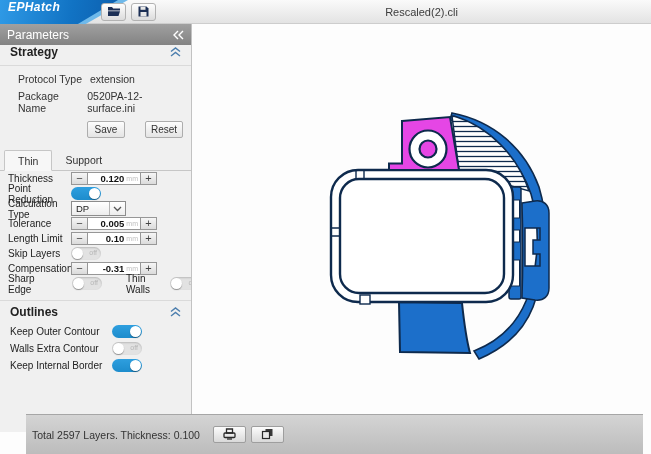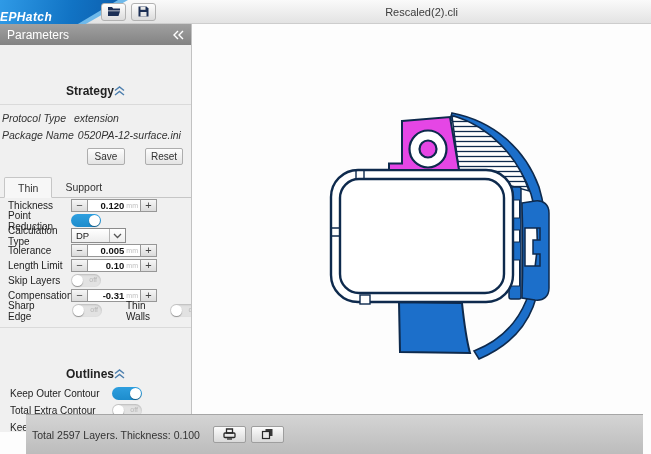--- a/index.html
+++ b/index.html
@@ -7,45 +7,45 @@
   #app { position:relative; width:651px; height:454px; background:#fdfdfd; }
 
   
   .titlebar { position:absolute; top:0; left:0; right:0; height:24px;
     background:linear-gradient(#fafafa,#e3e3e3); border-bottom:1px solid #cdcdcd; }
   .logo-bg { position:absolute; left:0; top:0; width:128px; height:24px;
     background:#6fb9ea; clip-path:polygon(0 0,100% 0,67% 100%,0 100%); }
   .logo { position:absolute; left:0; top:0; width:118px; height:24px;
     background:linear-gradient(100deg,#2f9ae6 0%,#1173c4 60%,#0d5fae 100%);
     clip-path:polygon(0 0,100% 0,66% 100%,0 100%);
-    display:flex; align-items:flex-end; 
+    display:flex; align-items:flex-start; padding-left:8px;
     color:#fff; font-weight:bold; font-style:italic; font-size:12px; letter-spacing:.4px; }
   .tb-btn { position:absolute; top:3px; width:25px; height:18px;
     background:linear-gradient(#fefefe,#dcdcdc); border:1px solid #b2b2b2; border-radius:3px;
     display:flex; align-items:center; justify-content:center; cursor:pointer; }
   .tb-btn.open { left:101px; } .tb-btn.save { left:131px; }
   .doc-title { position:absolute; left:192px; width:459px; top:0; height:24px; line-height:24px;
     text-align:center; font-size:11px; color:#3c3c3c; }
 
   
   .panel { position:absolute; left:0; top:24px; width:192px; bottom:22px;
     background:#f0f0f0; border-right:1px solid #c2c2c2; overflow:hidden; }
   .panel-header { height:21px; background:linear-gradient(#a0a0a0,#838383);
     color:#fff; font-size:12px; display:flex; justify-content:space-between; align-items:center;
     padding:0 7px; }
-  .sec-h { display:flex; justify-content:center; align-items:center;
-    padding:7px 10px 4px 10px; font-size:12px; font-weight:bold; color:#222;margin-top:32px; }
+  .sec-h { display:flex; justify-content:space-between; align-items:center;
+    padding:0 10px 4px 10px; font-size:12px; font-weight:bold; color:#222; }
   .chev2 { display:inline-flex; cursor:pointer; }
   .btn { background:linear-gradient(#fdfdfd,#e4e4e4); border:1px solid #adadad; border-radius:2px;
     font-size:10px; color:#333; padding:2px 0; text-align:center; cursor:pointer;
     font-family:"Liberation Sans",sans-serif; }
   .strat-btns { display:flex; justify-content:space-between; padding:2px 22px 8px 28px; }
   .strat-btns .btn { width:50px; }
   .divider { border-top:1px solid #dadada; margin:2px 0 4px 0; }
-  .info-line { font-size:10.5px; color:#333; padding:3px 10px 2px 2px; display:flex; gap:8px;font-style:italic; }
+  .info-line { font-size:10.5px; color:#333; padding:3px 10px 2px 18px; display:flex; gap:8px; }
   .saverow { display:flex; justify-content:flex-end; gap:20px; padding:5px 8px 6px 8px; }
   .saverow .btn { width:38px; }
 
   
   .tabs { display:flex; padding:6px 0 0 4px; border-bottom:1px solid #c6c6c6; }
   .tab { font-size:10.5px; color:#333; padding:4px 13px 3px 13px; cursor:pointer; }
   .tab.active { background:#f7f7f7; border:1px solid #c6c6c6; border-bottom:1px solid #f7f7f7;
     border-radius:2px 2px 0 0; margin-bottom:-1px; }
 
   
@@ -253,21 +253,21 @@
       </span>
     </div>
 
     <div class="orow">
       <span class="lbl">Keep Outer Contour</span>
       <div class="toggle on">
           <div class="knob"></div>
         </div>
     </div>
     <div class="orow">
-      <span class="lbl">Total Extra Contour</span>
+      <span class="lbl">Walls Extra Contour</span>
       <div class="toggle off">
         <span class="off-txt">off</span>
           <div class="knob"></div>
       </div>
     </div>
     <div class="orow">
       <span class="lbl">Keep Internal Border</span>
       <div class="toggle on">
           <div class="knob"></div>
         </div>

